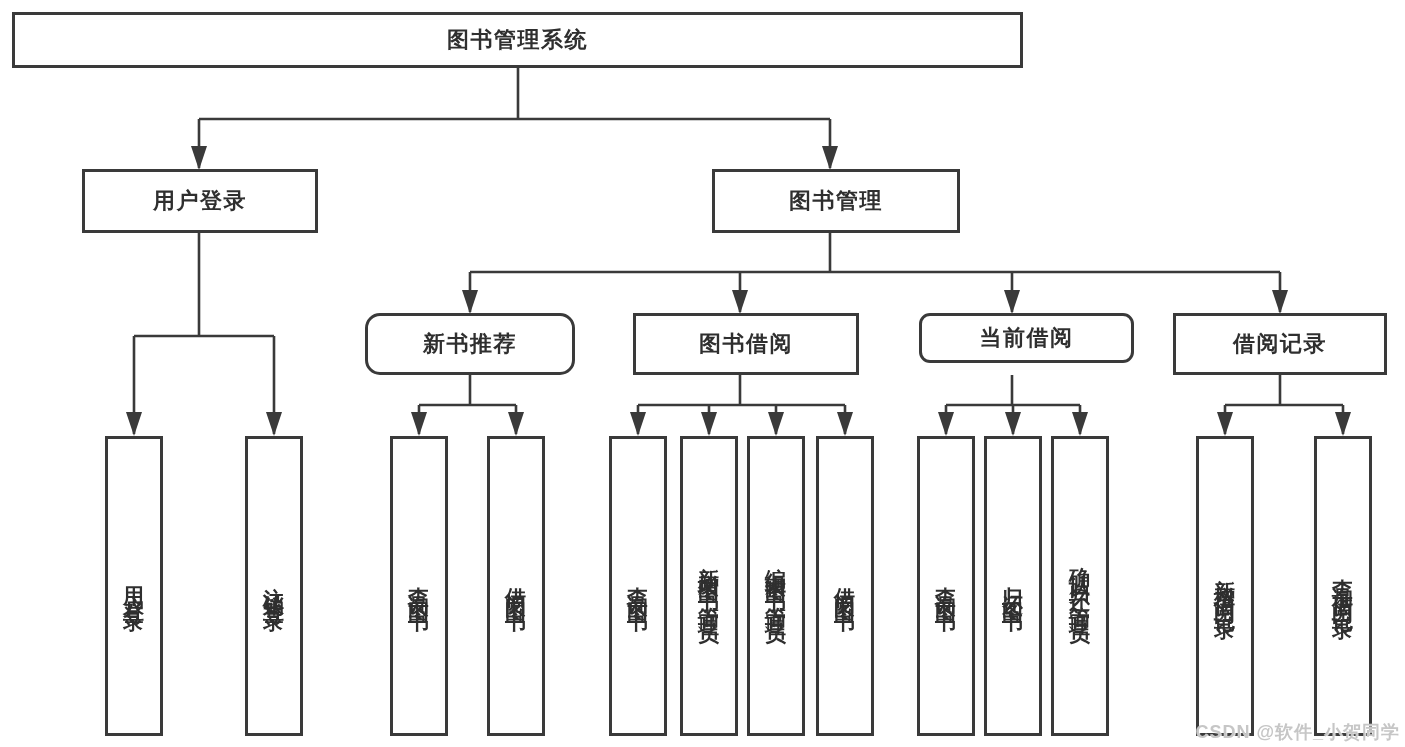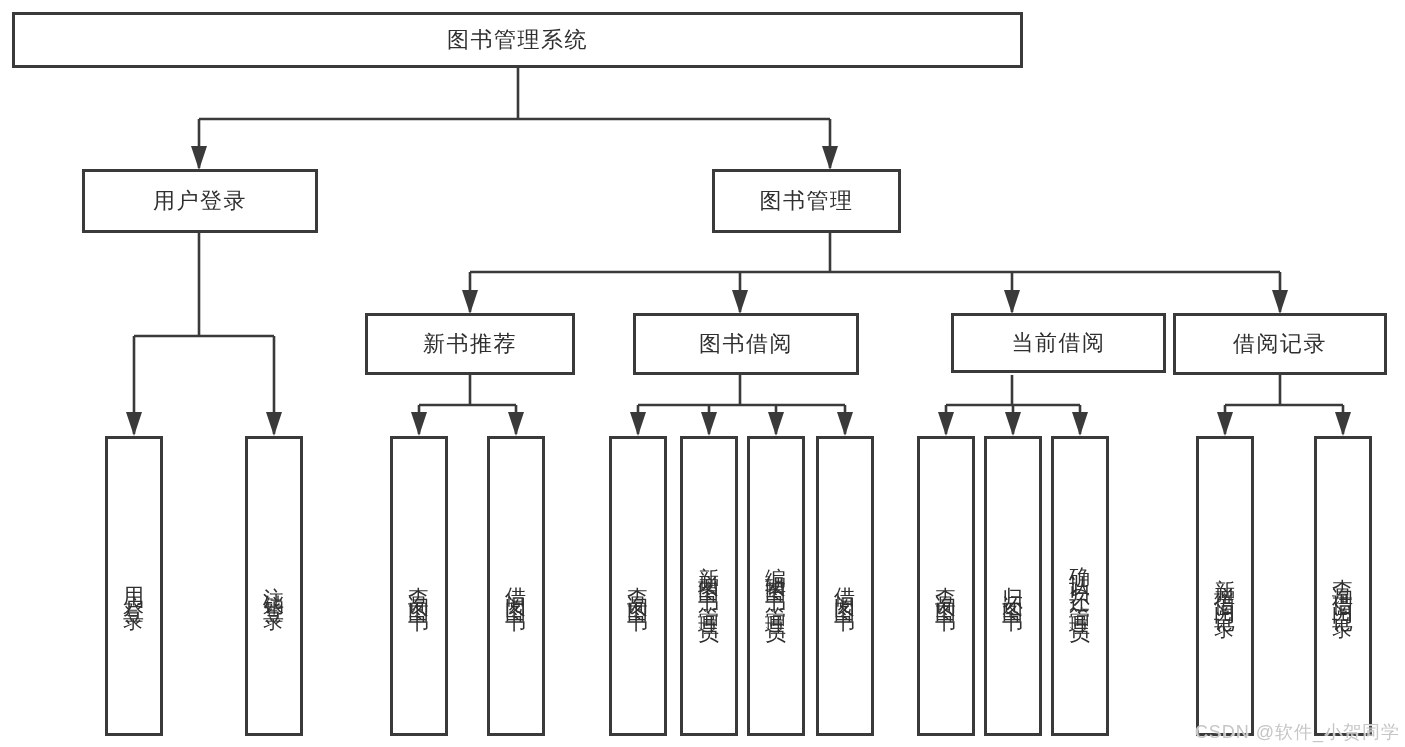--- a/index.html
+++ b/index.html
@@ -9,20 +9,21 @@
     --bg:#ffffff;
   }
   html,body{margin:0;padding:0;background:var(--bg);}
   .canvas{
     position:relative;
     width:1405px;height:747px;
     background:var(--bg);
     overflow:hidden;
     font-family:"Liberation Sans","DejaVu Sans",sans-serif;
     color:var(--text);
+    font-weight:bold;
   }
   .connectors{position:absolute;left:0;top:0;width:1405px;height:747px;}
   .connectors path{stroke:var(--line);stroke-width:2.6;fill:none;}
   .connectors polygon{fill:var(--line);stroke:none;}
   .node{
     position:absolute;
     box-sizing:border-box;
     border:3px solid var(--line);
     background:#fff;
     display:flex;align-items:center;justify-content:center;
@@ -92,25 +93,25 @@
     <polygon points="1072,412 1088,412 1080,436"></polygon>
 
     <path d="M1280 375 V405 M1225 405 H1343 M1225 405 V434 M1343 405 V434"></path>
     <polygon points="1217,412 1233,412 1225,436"></polygon>
     <polygon points="1335,412 1351,412 1343,436"></polygon>
   </svg>
 
   <div class="node" style="left:12px;top:12px;width:1011px;height:56px;">图书管理系统</div>
 
   <div class="node" style="left:82px;top:169px;width:236px;height:64px;">用户登录</div>
-  <div class="node" style="left:712px;top:169px;width:189px;height:64px;">图书管理</div>
+  <div class="node" style="left:712px;top:169px;width:248px;height:64px;">图书管理</div>
 
-  <div class="node" style="left:365px;top:313px;width:210px;height:62px;">新书推荐</div>
+  <div class="node" style="left:365px;top:313px;width:210px;height:62px;border-radius:15px;">新书推荐</div>
   <div class="node" style="left:633px;top:313px;width:226px;height:62px;">图书借阅</div>
-  <div class="node" style="left:951px;top:313px;width:215px;height:60px;">当前借阅</div>
+  <div class="node" style="left:919px;top:313px;width:215px;height:50px;border-radius:11px;">当前借阅</div>
   <div class="node" style="left:1173px;top:313px;width:214px;height:62px;">借阅记录</div>
 
   <div class="leaf" style="left:105px;">
     <span>用户登录</span>
   </div>
   <div class="leaf" style="left:245px;">
     <span>注销登录</span>
   </div>
 
   <div class="leaf" style="left:390px;">

